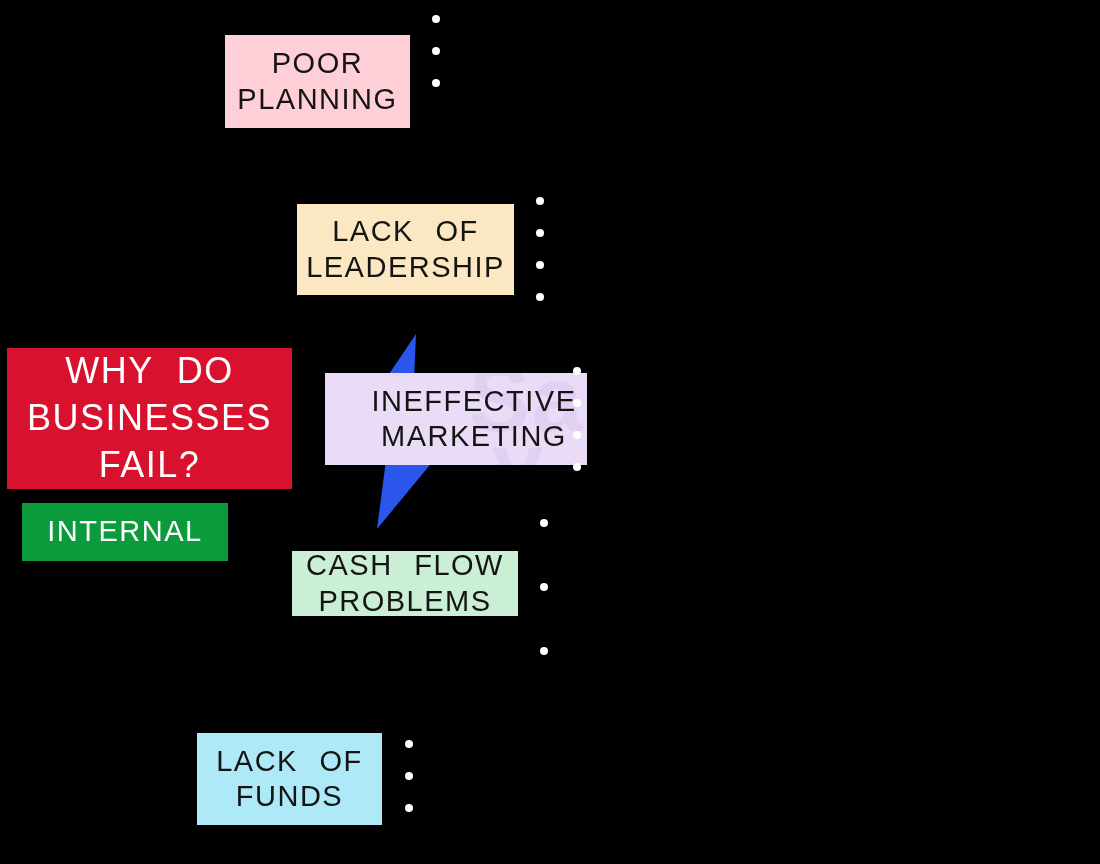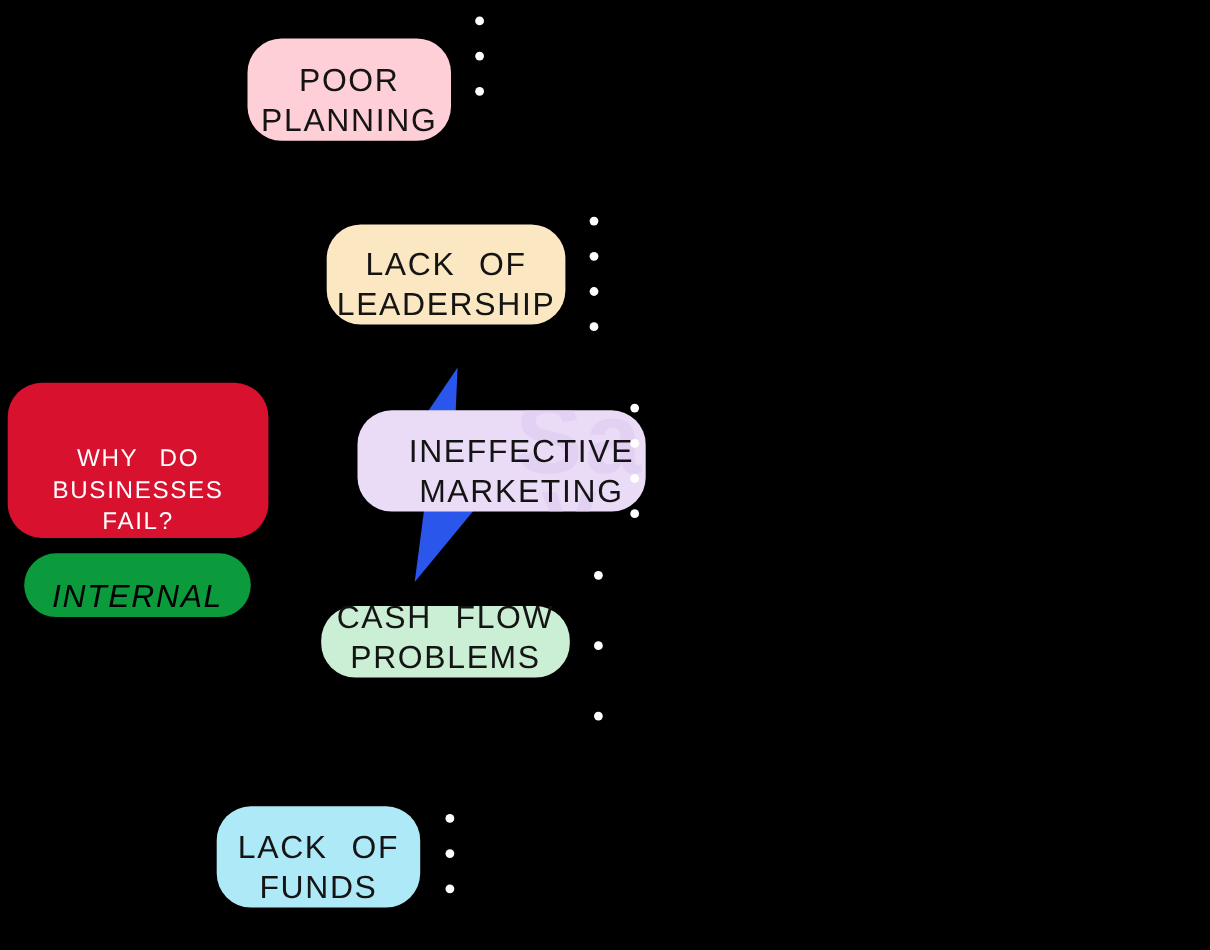--- a/index.html
+++ b/index.html
@@ -3,35 +3,35 @@
 <meta charset="utf-8">
 <style>
   html,body{margin:0;padding:0;}
   body{
     width:1100px;height:864px;position:relative;overflow:hidden;
     background:#000000;
     font-family:"Liberation Sans", sans-serif;
   }
   .box{
     position:absolute;z-index:2;
-    display:flex;align-items:flex-end;justify-content:center;
+    display:flex;align-items:center;justify-content:center;
     text-align:center;white-space:pre-line;
     color:#141414;font-size:29px;line-height:1.22;
-    letter-spacing:1.5px;word-spacing:12px;border-radius:31px;
+    letter-spacing:1.5px;word-spacing:12px;
   }
   .box span.lbl{position:relative;z-index:3;}
   
   #box-poor-planning        {left:225px;top:35px; width:185px;height:93px;}
   #box-lack-of-leadership   {left:297px;top:204px;width:217px;height:91px;}
   #box-ineffective-marketing{left:325px;top:373px;width:226px;height:92px;overflow:hidden;padding-left:36px;}
   #box-cash-flow-problems   {left:292px;top:551px;width:226px;height:65px;}
   #box-lack-of-funds        {left:197px;top:733px;width:185px;height:92px;}
   
-  #box-title   {left:7px; top:348px;width:237px;height:141px;color:#ffffff;font-size:22px;line-height:1.3;}
-  #box-internal{left:22px;top:503px;width:206px;height:58px; color:#000000;font-size:29px;font-style:italic;}
+  #box-title   {left:7px; top:348px;width:285px;height:141px;color:#ffffff;font-size:36px;line-height:1.3;}
+  #box-internal{left:22px;top:503px;width:206px;height:58px; color:#ffffff;font-size:29px;}
   
   .dots{position:absolute;z-index:2;display:flex;flex-direction:column;gap:24px;}
   .dot{width:8px;height:8px;border-radius:50%;}
   #dots-poor-planning        {left:432px;top:15px;}
   #dots-lack-of-leadership   {left:536px;top:197px;}
   #dots-ineffective-marketing{left:573px;top:367px;}
   #dots-cash-flow-problems   {left:540px;top:519px;gap:56px;}
   #dots-lack-of-funds        {left:405px;top:740px;}
   
   #bolt-svg{position:absolute;left:0;top:0;z-index:1;}

